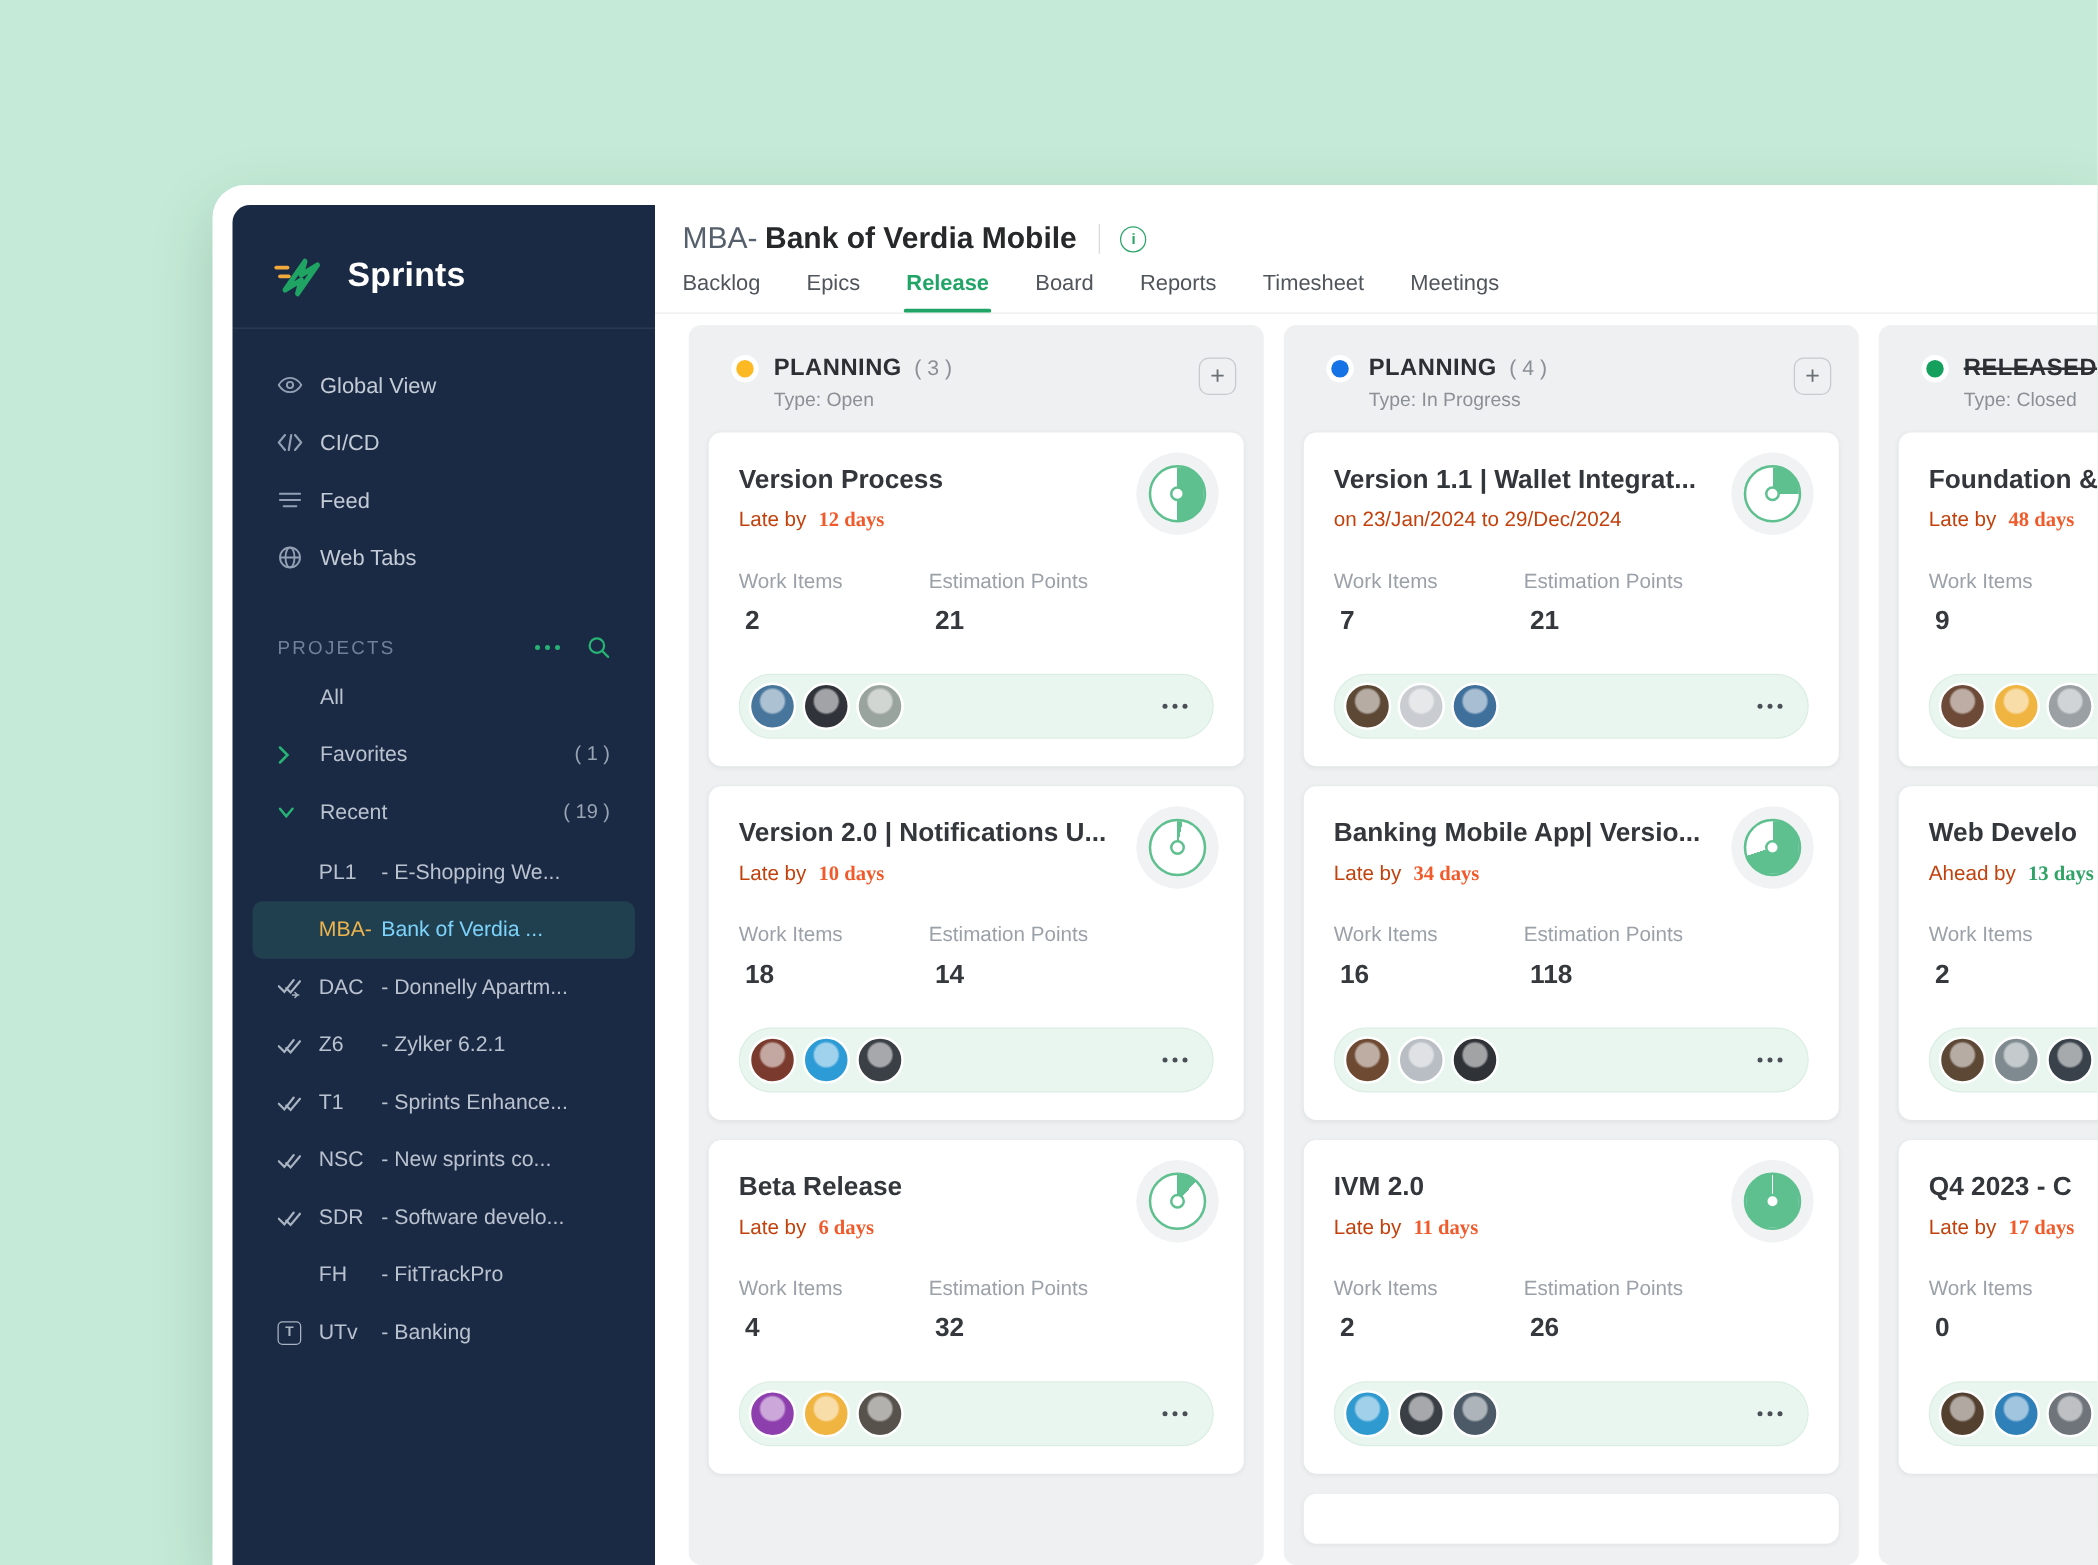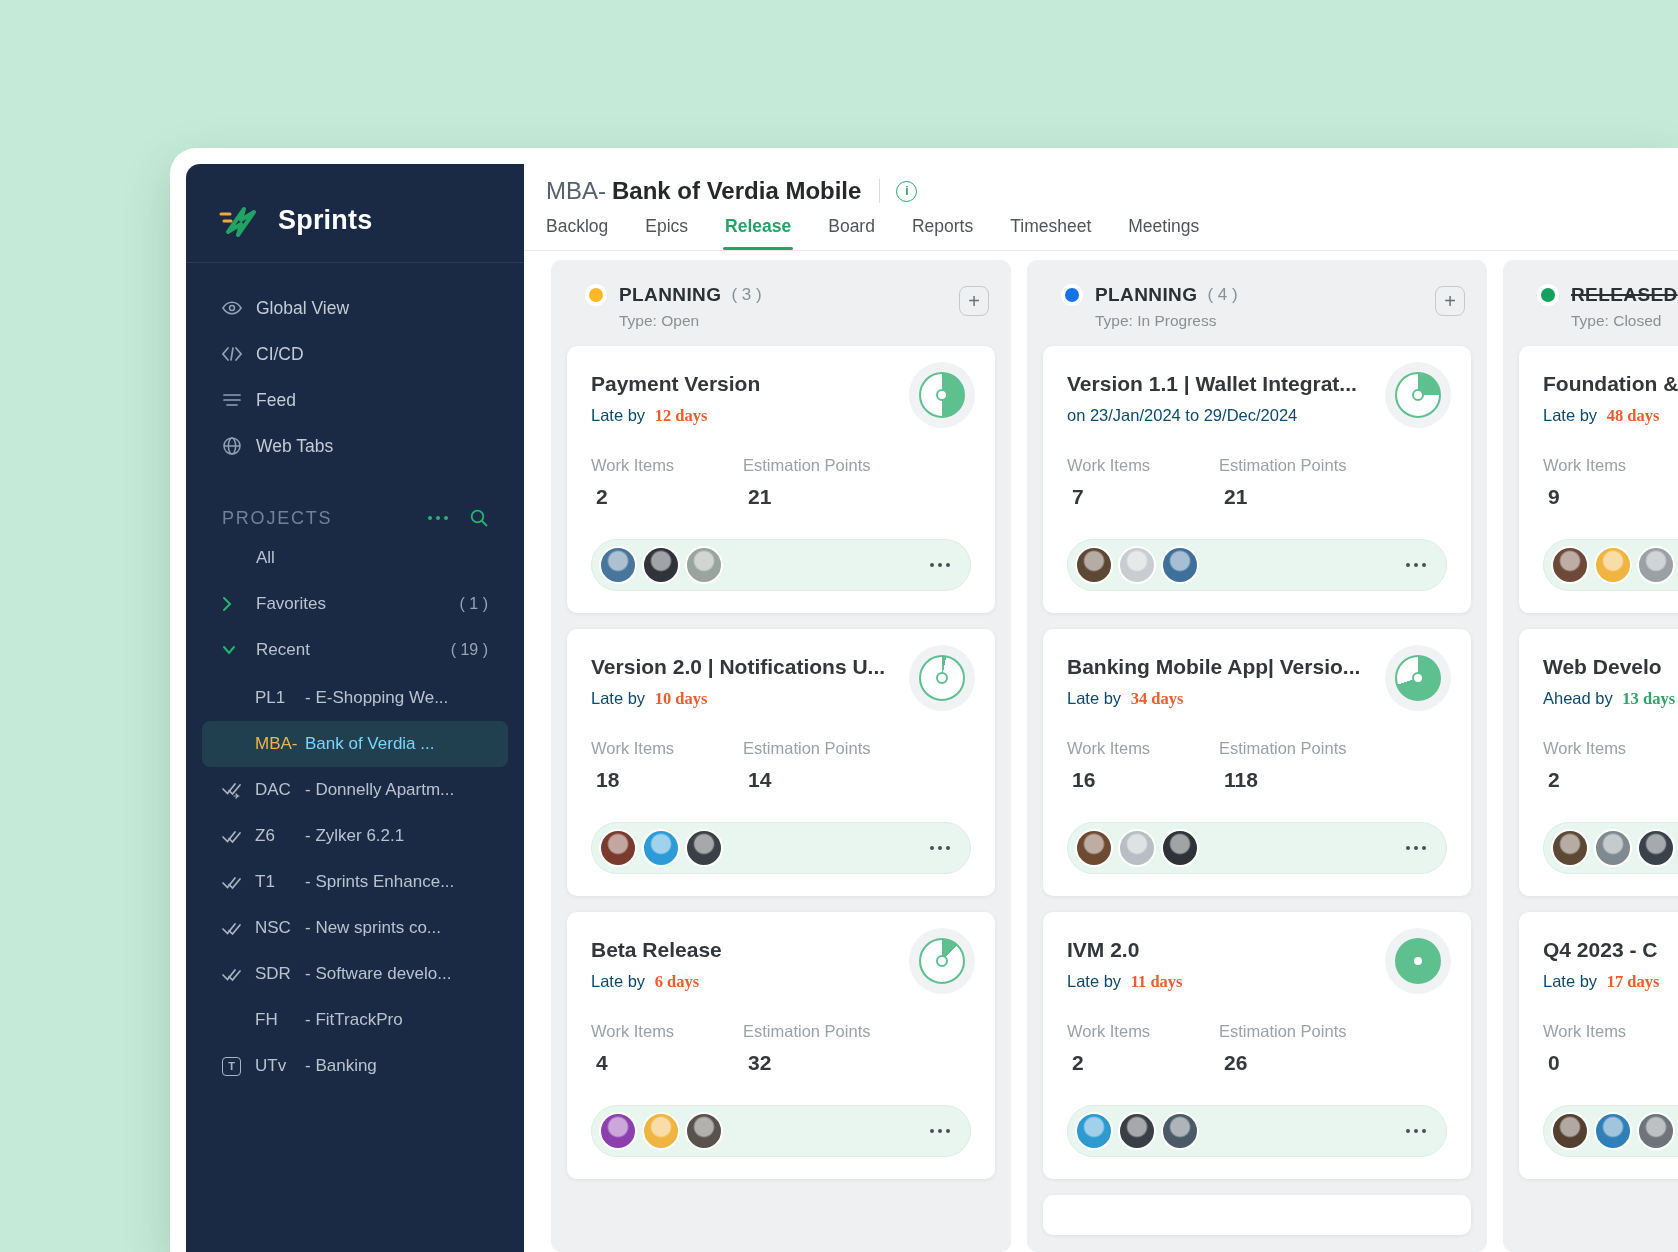--- a/index.html
+++ b/index.html
@@ -14,21 +14,21 @@
   
   .sidebar{width:338px;flex:0 0 338px;height:100%;background:#1b2a44;border-top-left-radius:14px;
     color:#c3cbd6;overflow:hidden;}
   .logo-block{height:99px;border-bottom:1px solid rgba(255,255,255,.09);display:flex;align-items:center;
     padding:14px 0 0 32px;}
   .logo-text{color:#fff;font-size:27px;font-weight:bold;margin-left:14px;letter-spacing:.2px;}
   .nav{margin-top:22px;}
   .nav-item{height:46px;display:flex;align-items:center;padding-left:36px;font-size:17.5px;color:#c3cbd6;cursor:pointer;}
   .nav-item .ic{width:20px;margin-right:14px;color:#93a0b3;display:flex;align-items:center;justify-content:center;}
   .proj-header{margin-top:32px;height:34px;display:flex;align-items:center;padding:0 36px;}
-  .proj-header .ph-label{color:#72809a;font-size:18px;letter-spacing:1.8px;}
+  .proj-header .ph-label{color:#72809a;font-size:15px;letter-spacing:1.8px;}
   .proj-header .ph-icons{margin-left:auto;display:flex;align-items:center;gap:22px;}
   .dots3{display:flex;gap:4px;}
   .dots3 i{width:4px;height:4px;border-radius:50%;background:#27b374;display:block;}
   .side-row{height:46px;display:flex;align-items:center;font-size:17px;color:#bac2cf;cursor:pointer;padding:0 36px 0 36px;}
   .side-row .chev{width:16px;margin-right:18px;display:flex;align-items:center;}
   .side-row .lbl{flex:0 0 auto;}
   .side-row .cnt{margin-left:auto;color:#98a3b3;font-size:16px;}
   .side-row.all{padding-left:70px;}
   .proj-list{margin-top:2px;}
   .proj-row{height:46px;margin:0 16px;display:flex;align-items:center;border-radius:8px;
@@ -66,21 +66,21 @@
   .col-name.strike{text-decoration:line-through;text-decoration-thickness:2px;}
   .col-count{font-size:17px;color:#8b9096;margin-left:10px;white-space:nowrap;}
   .col-type{margin:6px 0 0 30px;font-size:15.5px;color:#8b9096;white-space:nowrap;}
   .add-btn{position:absolute;right:22px;top:26px;width:30px;height:30px;border:1.6px solid #c6cacd;border-radius:8px;
     background:transparent;color:#6a6f74;font-size:20px;line-height:26px;text-align:center;cursor:pointer;padding:0;}
   .cards{padding:16px 16px 0 16px;display:flex;flex-direction:column;gap:16px;}
   .card{background:#fff;border-radius:10px;box-shadow:0 1px 4px rgba(40,50,60,.07);
     padding:26px 24px 22px 24px;position:relative;}
   .card-title{font-size:21px;font-weight:bold;color:#33373b;white-space:nowrap;max-width:300px;overflow:visible;}
   .card-sub{margin-top:10px;font-size:16.5px;white-space:nowrap;}
-  .sub-prefix{color:#0c4a6e;}
+  .sub-prefix{color:#c2410c;}
   .sub-value{font-weight:bold;margin-left:5px;font-family:Liberation Serif, serif;}
   .sub-value.late{color:#f15b2b;}
   .sub-value.ahead{color:#2fa466;}
   .stats{margin-top:30px;display:flex;}
   .stat{width:152px;}
   .stat-label{font-size:16.5px;color:#9ba1a8;white-space:nowrap;}
   .stat-value{font-size:21px;font-weight:bold;color:#35393d;margin-top:10px;padding-left:5px;}
   .pill{margin-top:30px;height:52px;background:#e9f6ef;border:1px solid #dbeee4;border-radius:26px;
     display:flex;align-items:center;padding:0 18px 0 7px;}
   .avatar{width:38px;height:38px;border-radius:50%;border:2px solid #fff;margin-right:5px;flex:0 0 38px;cursor:pointer;
@@ -300,21 +300,21 @@
             <span class="dot" style="background-color: rgb(253, 185, 36);"></span>
             <span class="col-name">PLANNING</span>
             <span class="col-count">( 3 )</span>
           </div>
           <div class="col-type">Type: Open</div>
           <button class="add-btn">+</button>
         </div>
         <div class="cards">
 
           <article class="card">
-            <div class="card-title">Payment Version</div>
+            <div class="card-title">Version Process</div>
             <div class="card-sub">
               <span class="sub-prefix">Late by</span>
               <span class="sub-value late">12 days</span>
             </div>
             <div class="stats">
               <div class="stat">
                   <div class="stat-label">Work Items</div>
                 <div class="stat-value">2</div>
                 </div>
               <div class="stat">

